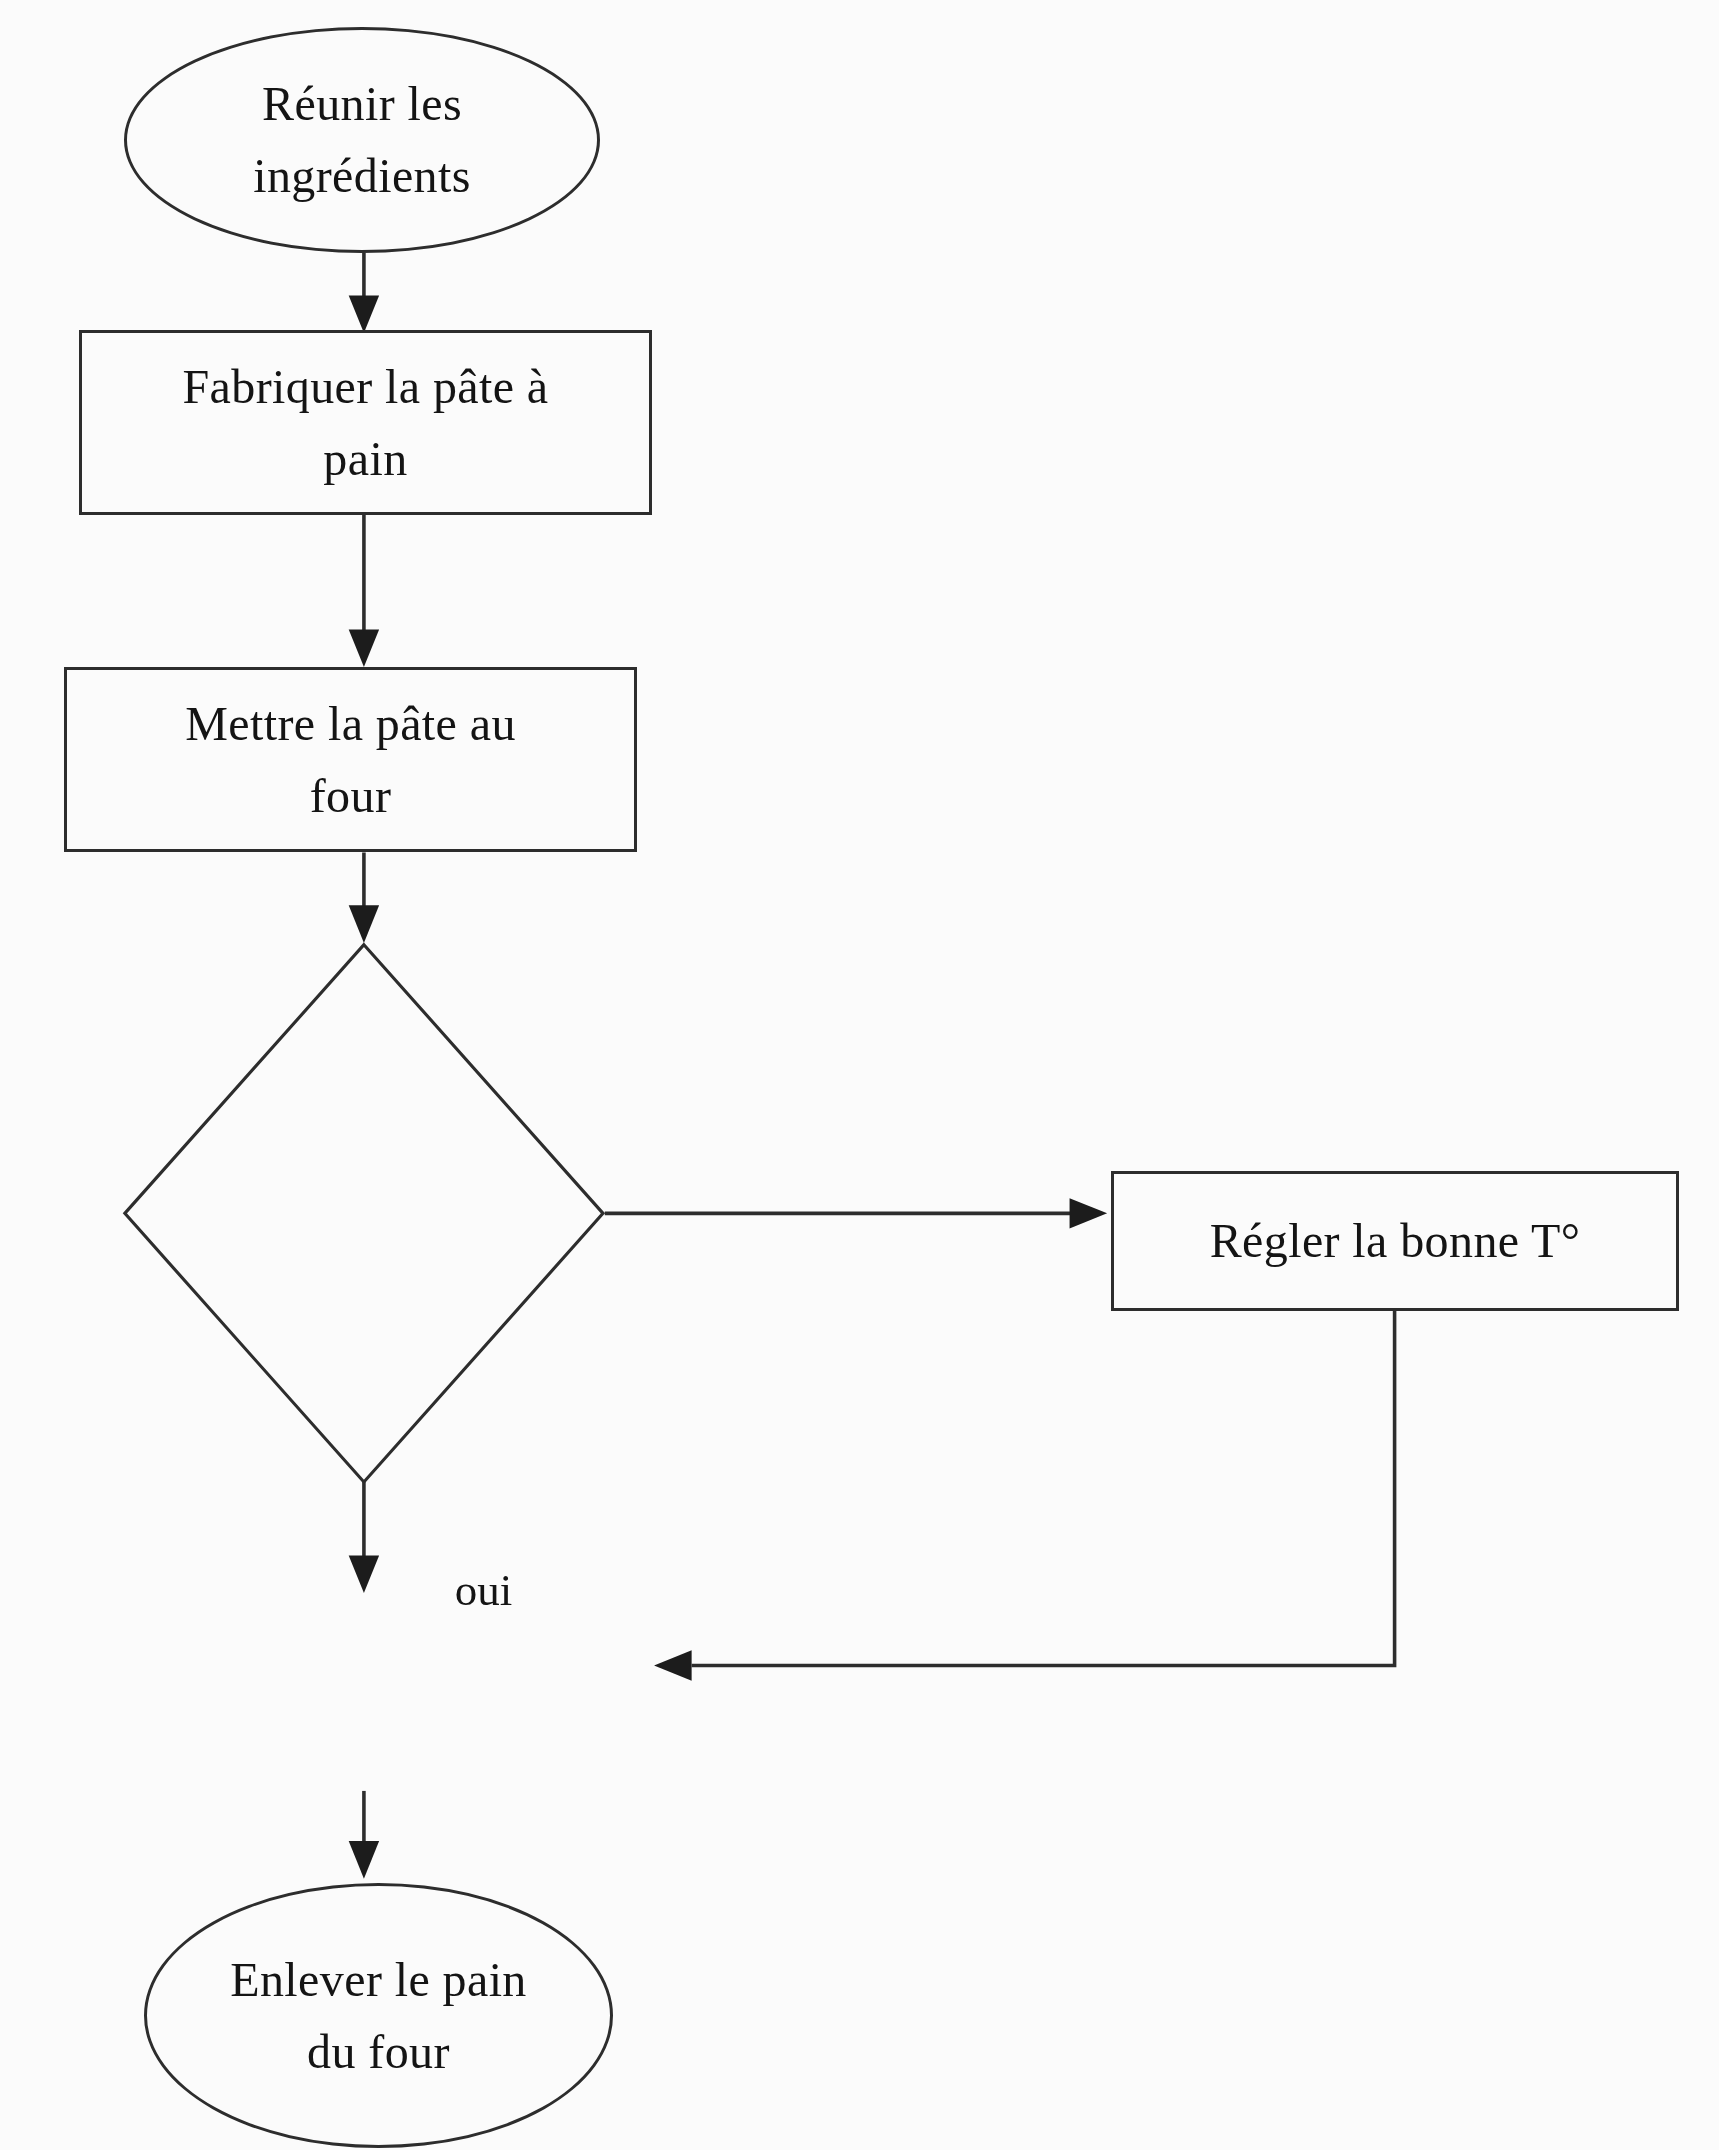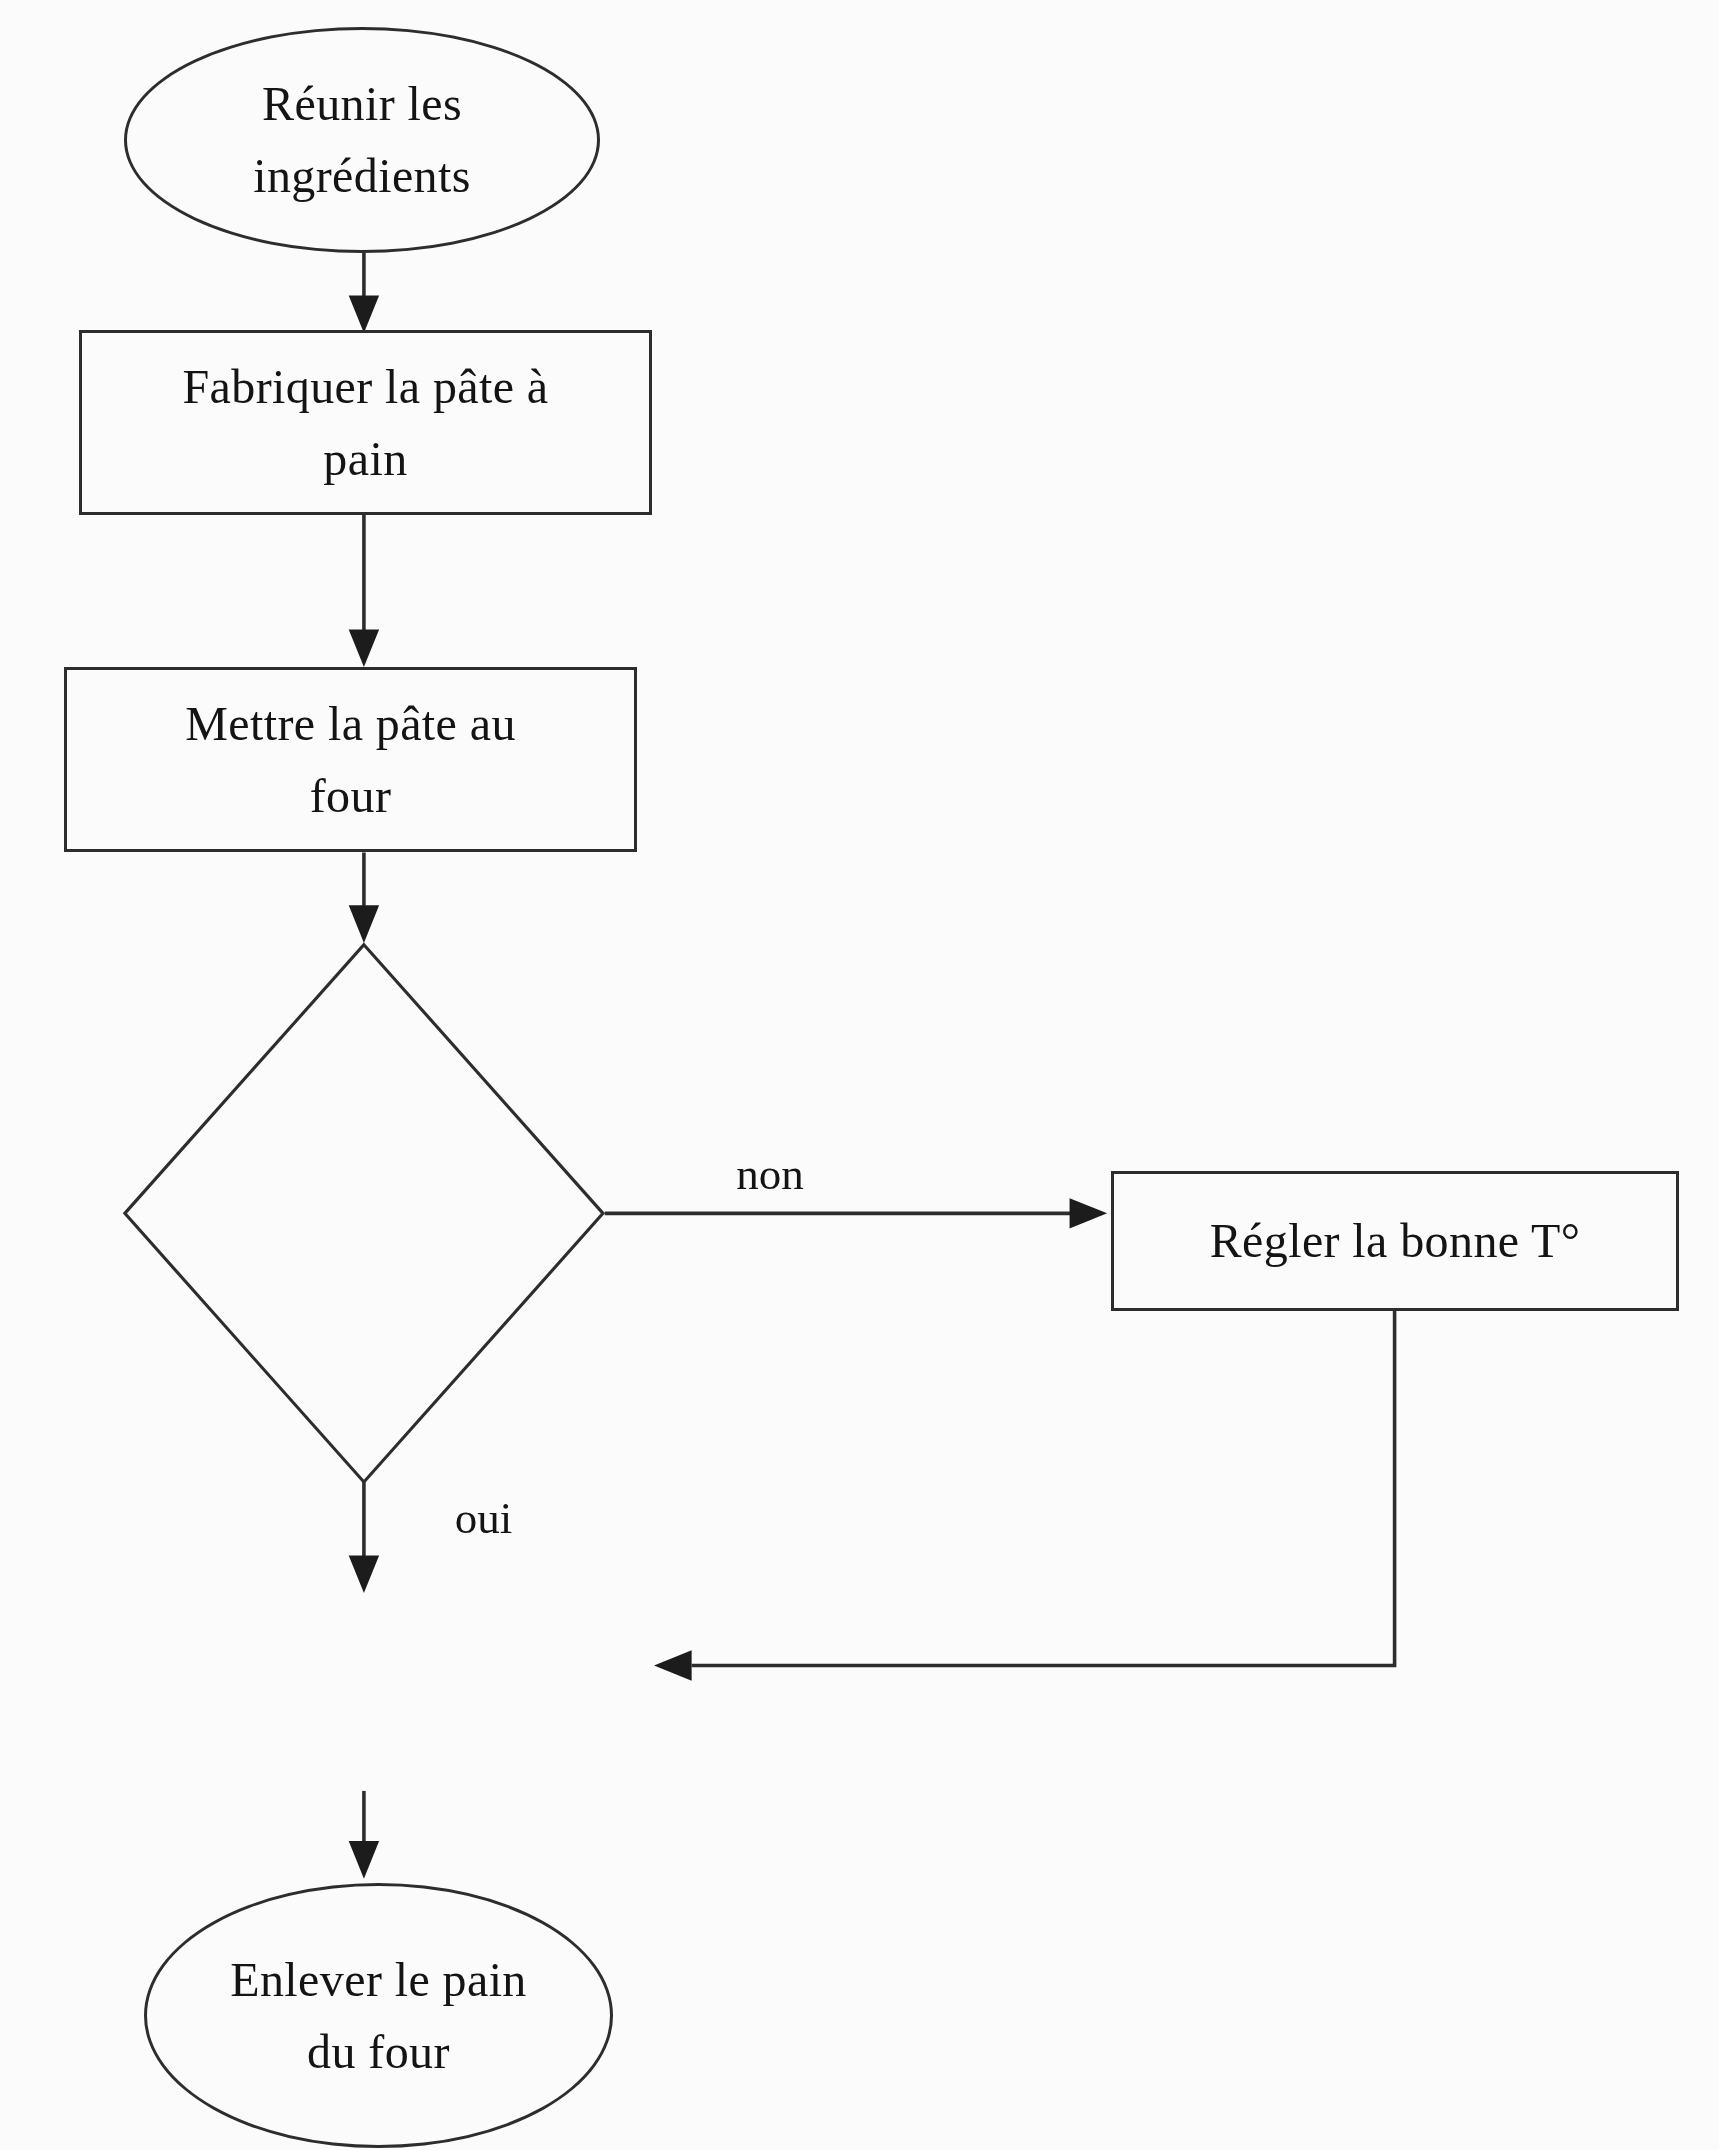--- a/index.html
+++ b/index.html
@@ -104,23 +104,22 @@
     <span class="node-label">Réunir les
 ingrédients</span>
   </div>
 
   <div class="node" style="left:64px;top:667px;width:573px;height:185px">
     <span class="node-label">Mettre la pâte au
 four</span>
   </div>
 
 
-  <div class="edge-label" style="left:591px;top:1148px;width:358px">non</div>
 
-  <div class="edge-label" style="left:394px;top:1492px;width:179px">oui</div>
+  <div class="edge-label" style="left:394px;top:1564px;width:179px">oui</div>
 
   <div class="node" style="left:1111px;top:1171px;width:568px;height:140px">
     <span class="node-label">Régler la bonne T°</span>
   </div>
 
 
   <div class="node ellipse" style="left:144px;top:1883px;width:469px;height:265px">
     <span class="node-label">Enlever le pain
 du four</span>
   </div>

